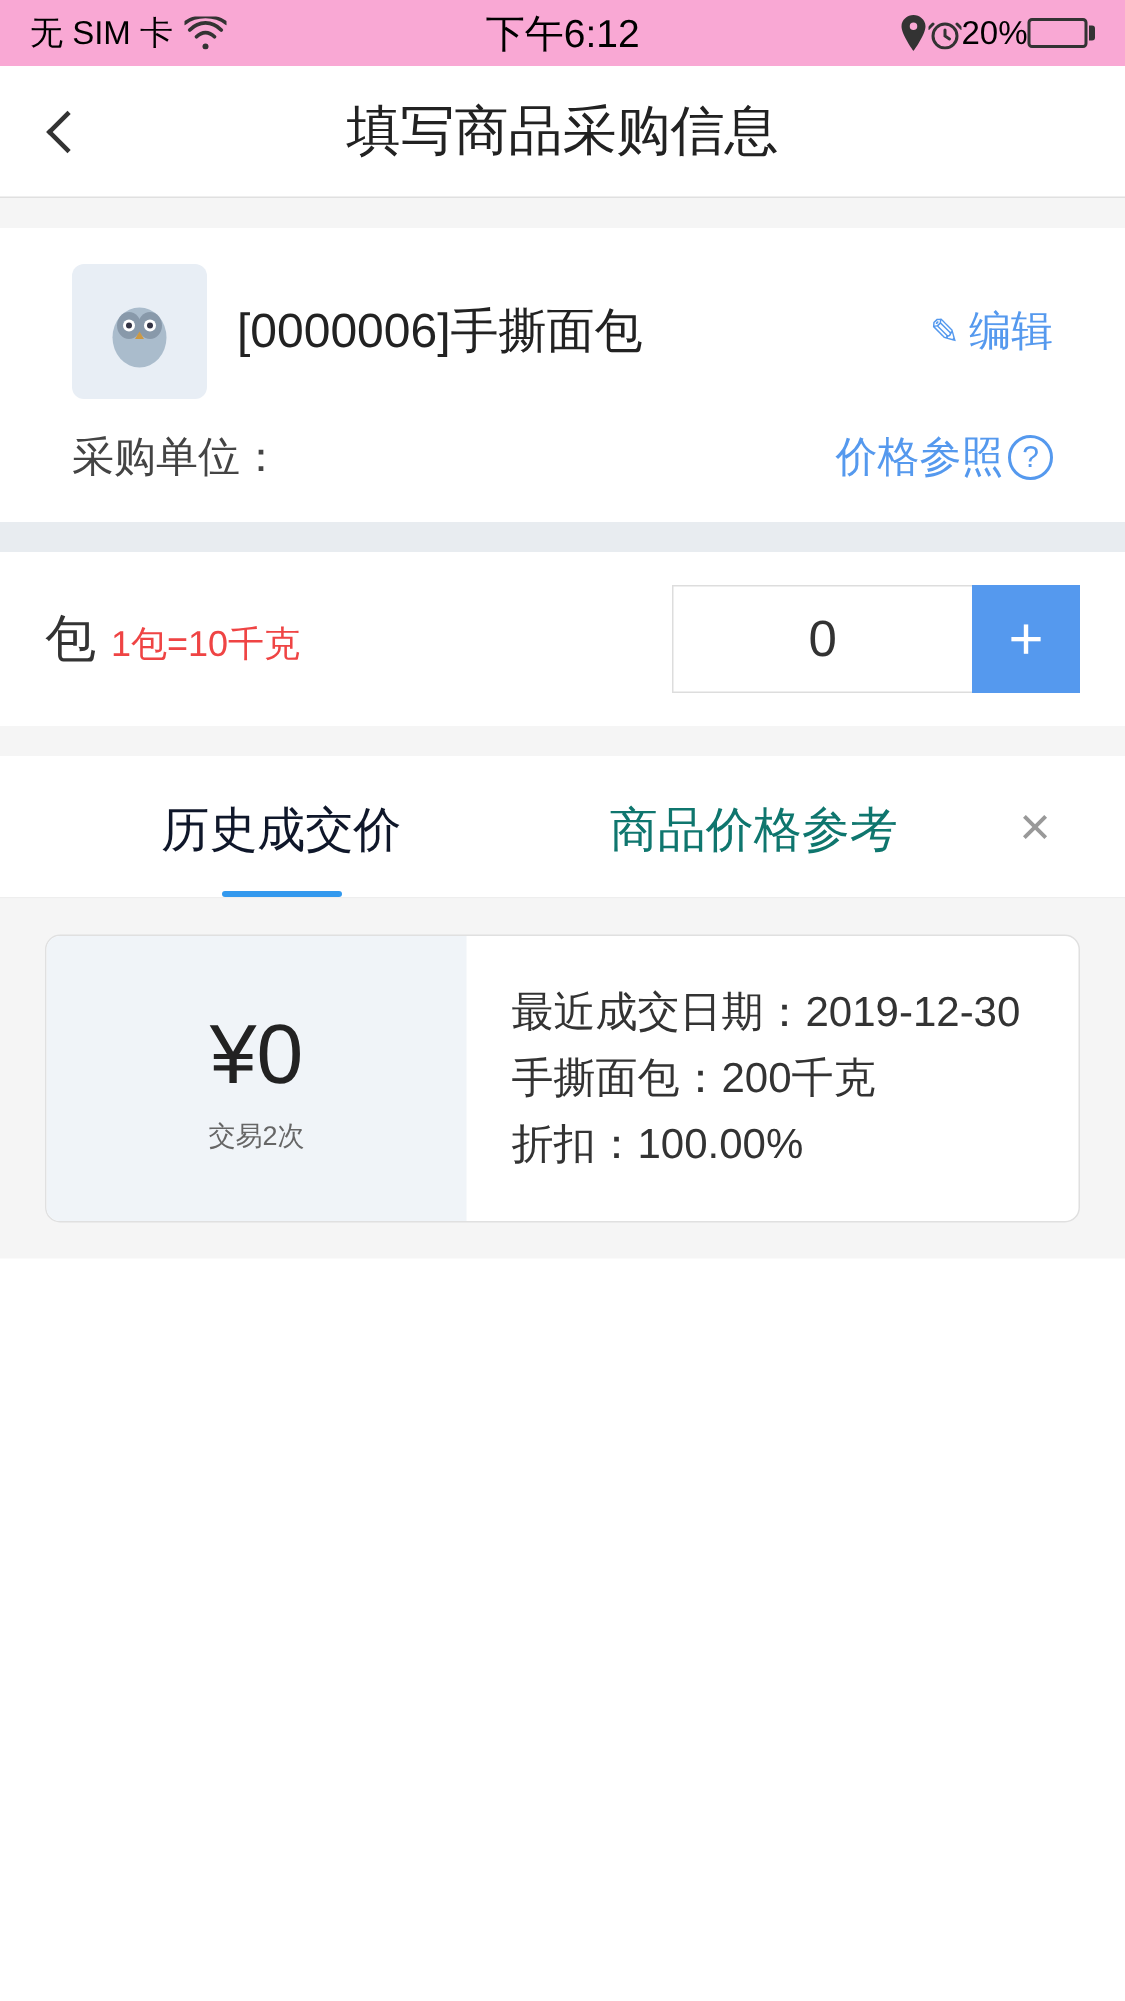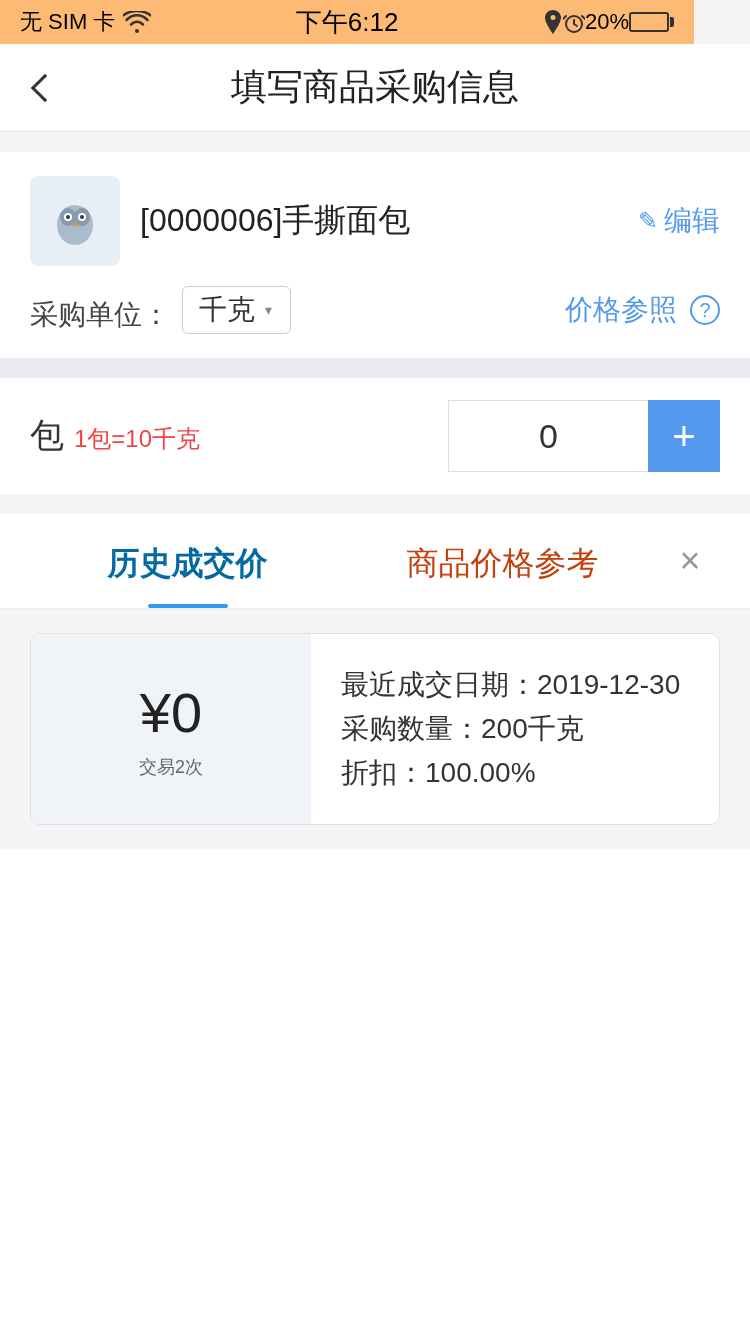--- a/index.html
+++ b/index.html
@@ -7,23 +7,23 @@
     body {
       width: 750px;
       min-height: 1334px;
       font-family: -apple-system, "PingFang SC", "Helvetica Neue", Arial, sans-serif;
       background: #f5f5f5;
       overflow-x: hidden;
     }
 
     
     .status-bar {
-      width: 694px;
+      width: 750px;
       height: 44px;
-      background: #fdba74;
+      background: #f9a8d4;
       display: flex;
       align-items: center;
       justify-content: space-between;
       padding: 0 20px;
       font-size: 24px;
     }
     .status-left {
       display: flex;
       align-items: center;
       gap: 8px;
@@ -99,21 +99,21 @@
       transform: translateX(-50%);
       font-size: 36px;
       font-weight: 500;
       color: #222;
     }
 
     
     .product-card {
       background: #fff;
       margin-top: 20px;
-      padding: 24px 30px;
+      padding: 24px 48px;
     }
     .product-header {
       display: flex;
       align-items: center;
       justify-content: space-between;
       margin-bottom: 20px;
     }
     .product-left {
       display: flex;
       align-items: center;
@@ -170,21 +170,21 @@
       gap: 8px;
       cursor: pointer;
     }
     .dropdown-arrow {
       font-size: 18px;
       color: #888;
     }
     .price-ref {
       display: flex;
       align-items: center;
-      gap: 13px;
+      gap: 3px;
       color: #5599ee;
       font-size: 28px;
       cursor: pointer;
       text-align: right;
     }
     .info-circle {
       width: 30px;
       height: 30px;
       border: 2px solid #5599ee;
       border-radius: 50%;
@@ -260,27 +260,27 @@
       align-items: center;
       border-bottom: 1px solid #eee;
       padding: 0 30px;
       margin-top: 20px;
     }
     .tab-item {
       flex: 1;
       text-align: center;
       padding: 28px 0 22px;
       font-size: 32px;
-      color: #c2410c;
+      color: #0f766e;
       cursor: pointer;
       position: relative;
     }
     .tab-item.active {
-      color: #0369a1;
-      font-weight: 700;
+      color: #0f172a;
+      font-weight: 400;
     }
     .tab-underline {
       position: absolute;
       bottom: 0;
       left: 50%;
       transform: translateX(-50%);
       width: 80px;
       height: 4px;
       background: #3399ee;
       border-radius: 2px;
@@ -404,24 +404,20 @@
       <span class="product-name">[0000006]手撕面包</span>
     </div>
     <div class="edit-btn">
       <span class="edit-icon">✎</span>
       <span>编辑</span>
     </div>
   </div>
   <div class="product-row">
     <div class="unit-row">
       <span>采购单位：</span>
-      <div class="unit-select">
-        <span>千克</span>
-        <span class="dropdown-arrow">▾</span>
-      </div>
     </div>
     <div class="price-ref">
       <span>价格参照</span>
       <div class="info-circle">?</div>
     </div>
   </div>
 </div>
 
 <div class="gray-divider"></div>
 
@@ -453,21 +449,21 @@
   <div class="history-card">
     <div class="history-left">
       <span class="history-price">¥0</span>
       <span class="history-transactions">交易2次</span>
     </div>
     <div class="history-right">
       <div class="detail-line">
         <span>最近成交日期：</span><span>2019-12-30</span>
       </div>
       <div class="detail-line">
-        <span>采购数量：</span><span>200千克</span>
+        <span>手撕面包：</span><span>200千克</span>
       </div>
       <div class="detail-line">
         <span>折扣：</span><span>100.00%</span>
       </div>
     </div>
   </div>
 </div>
 
 <div class="bottom-space"></div>
 

